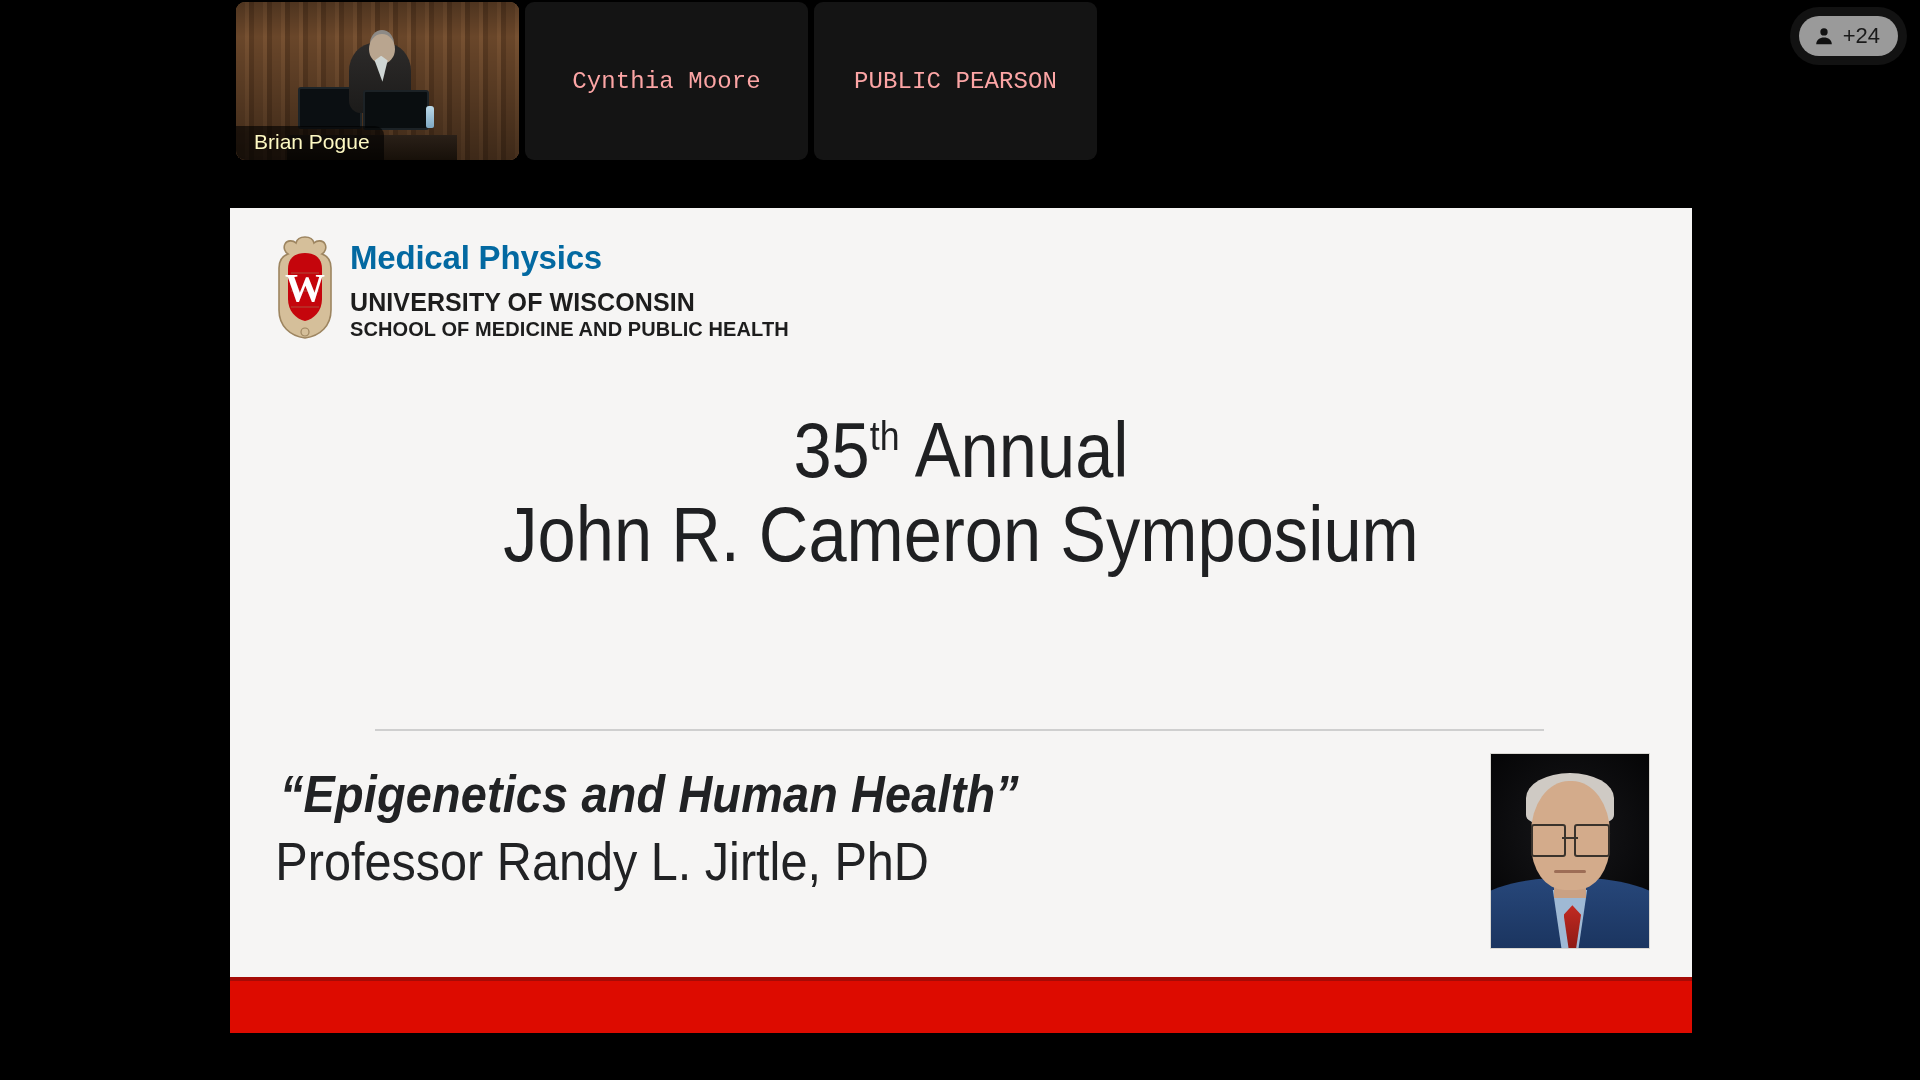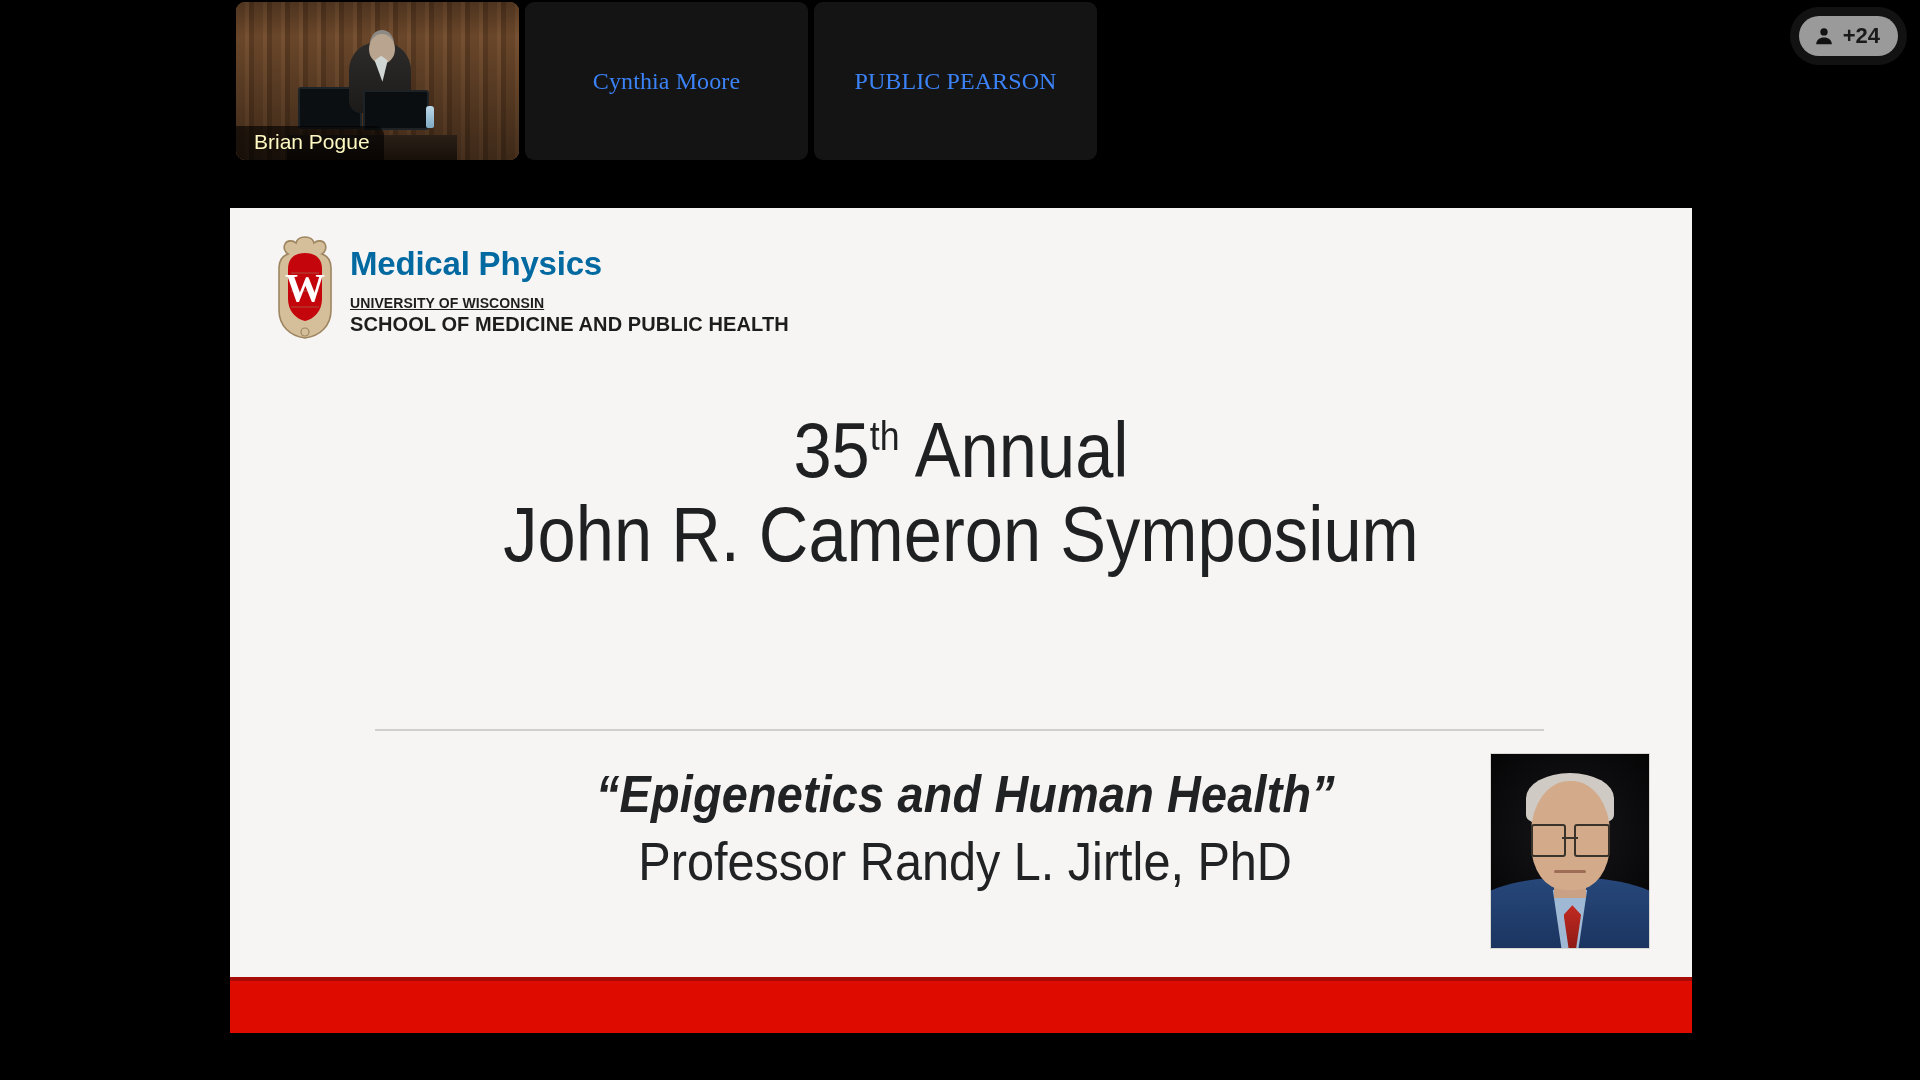--- a/index.html
+++ b/index.html
@@ -22,22 +22,22 @@
   .tile {
     position:relative; flex:0 0 auto;
     width:283px; height:158px;
     border-radius:9px; overflow:hidden;
     background:#141414;
     display:flex; align-items:center; justify-content:center;
   }
   .tile.speaking { outline:3px solid #d8d8d8; outline-offset:-3px; }
   .tile-video { position:absolute; inset:0; overflow:hidden; }
   .tile-name-center {
-    color:#3b82f6; font-size:24px; letter-spacing:.1px;
-    font-family:Liberation Serif, serif; z-index:3;
+    color:#fca5a5; font-size:24px; letter-spacing:.1px;
+    font-family:Liberation Mono, monospace; z-index:3;
   }
   .tile-name-badge {
     position:absolute; left:0; bottom:0; z-index:4;
     background:rgba(0,0,0,.62);
     color:#fef9c3; font-size:21px;
     padding:4px 14px 6px 18px;
     border-top-right-radius:9px;
     max-width:96%; white-space:nowrap; overflow:hidden;
     text-overflow:ellipsis;
   }
@@ -139,40 +139,40 @@
   .park-body { position:absolute; left:26%; bottom:0; width:40%; height:18%;
     background:#a9c2d6; border-radius:22px 22px 0 0; }
 
   
   #participants-badge {
     position:absolute; right:22px; top:16px;
     display:flex; align-items:center; gap:8px;
     background:#9a9a9a; color:#1a1a1a;
     border-radius:22px; padding:7px 18px 7px 14px;
     box-shadow:0 0 0 9px rgba(20,20,20,.92);
-    font-size:22px; font-weight:bold;
+    font-size:22px; font-weight:normal;
   }
   #participants-badge svg { display:block; }
 
   
   #slide {
     position:absolute; left:230px; top:208px;
     width:1462px; height:825px;
     background:#f6f5f4;
     display:flex; flex-direction:column;
   }
   #slide-body { position:relative; flex:1 1 auto; }
 
   
   #logo { position:absolute; left:44px; top:27px; display:flex; align-items:center; gap:14px; }
   .crest { position:relative; width:62px; height:104px; flex:0 0 auto; }
   .crest svg { display:block; }
   .logo-text { display:flex; flex-direction:column; line-height:1; padding-top:6px; }
   .logo-title { color:#0369a1; font-size:33px; font-weight:bold; letter-spacing:-.2px; }
-  .logo-sub1 { color:#1d1d1d; font-size:14px; font-weight:bold; letter-spacing:.1px; margin-top:16px;text-decoration:underline; }
+  .logo-sub1 { color:#1d1d1d; font-size:25px; font-weight:bold; letter-spacing:.1px; margin-top:16px; }
   .logo-sub2 { color:#1d1d1d; font-size:20px; font-weight:bold; letter-spacing:.1px; margin-top:4px; }
 
   
   #headline {
     position:absolute; left:0; right:0; top:200px;
     text-align:center; color:#1f2022;
     font-family:"Liberation Sans Narrow","Liberation Sans", sans-serif;
     font-size:78px; line-height:1.08; font-weight:400;
     transform:scaleX(.88); transform-origin:center;
   }
@@ -180,21 +180,21 @@
   .hl-line2 { white-space:nowrap; }
 
   
   #divider {
     position:absolute; left:145px; right:148px; top:521px;
     height:2px; background:#cfcfcf;
   }
 
   
   #subtitle-block {
-    position:absolute; left:9px; right:0; top:556px; text-align:center;
+    position:absolute; left:9px; right:0; top:556px; text-align:left;
     font-family:"Liberation Sans Narrow","Liberation Sans", sans-serif;
     color:#212224;
   }
   #talk-title {
     font-size:52px; font-weight:bold; font-style:italic;
     letter-spacing:.2px; transform:scaleX(.9); display:inline-block;
   }
   #speaker-name {
     font-size:54px; font-weight:400; margin-top:6px;
     transform:scaleX(.9); display:inline-block;

